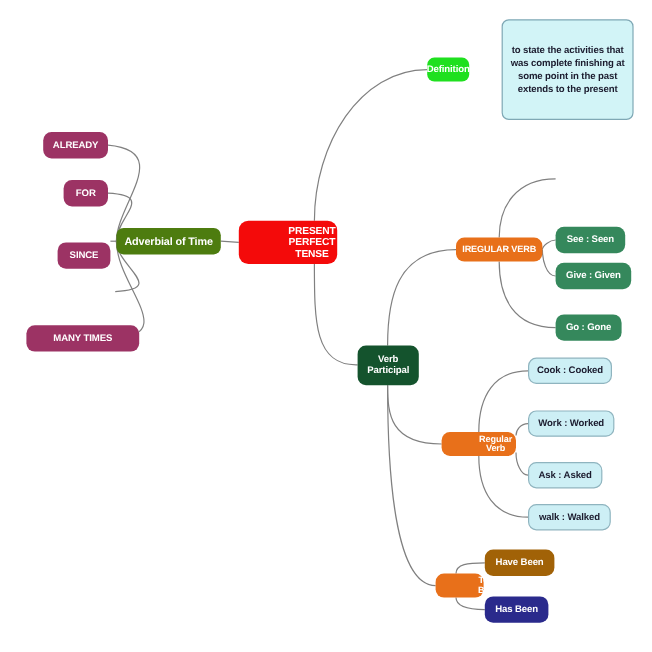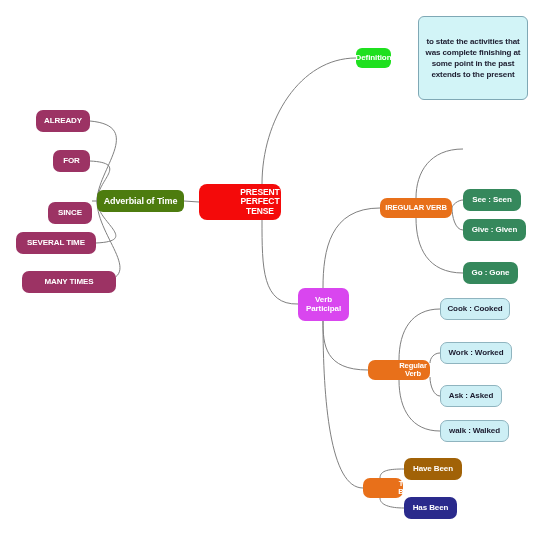--- a/index.html
+++ b/index.html
@@ -69,21 +69,21 @@
   .n-defbox {
     background: #d2f4f7;
     color: #1b1b2e;
     border: 1px solid #7fa8b5;
     font-size: 8px;
     border-radius: 6px;
     line-height: 1.38;
     padding: 3px 4px;
   }
   .n-participial {
-    background: #d946ef;
+    background: #14532d;
     color: #ffffff;
     font-size: 8px;
     border-radius: 7px;
   }
   .n-orange {
     background: #e8701a;
     color: #ffffff;
     font-size: 7.6px;
     border-radius: 7px;
   }
@@ -157,21 +157,20 @@
   <div class="node n-root" style="left:199px; top:184px; width:82px; height:36px;">PRESENT PERFECT TENSE</div>
 
   <div class="node n-adverbial" style="left:97px; top:190px; width:87px; height:22px;">Adverbial of Time</div>
 
   <div class="node n-time" style="left:36px; top:110px; width:54px; height:22px;">ALREADY</div>
 
   <div class="node n-time" style="left:53px; top:150px; width:37px; height:22px;">FOR</div>
 
   <div class="node n-time" style="left:48px; top:190px; width:44px; height:22px;margin-top:12px;">SINCE</div>
 
-  <div class="node n-time" style="left:16px; top:232px; width:80px; height:22px;">SEVERAL TIME</div>
 
   <div class="node n-time" style="left:22px; top:271px; width:94px; height:22px;">MANY TIMES</div>
 
   <div class="node n-definition" style="left:356px; top:48px; width:35px; height:20px;">Definition</div>
 
   <div class="node n-defbox" style="left:418px; top:16px; width:110px; height:84px;">to state the activities that was complete finishing at some point in the past extends to the present</div>
 
   <div class="node n-participial" style="left:298px; top:288px; width:51px; height:33px;">Verb
 Participal</div>
 

